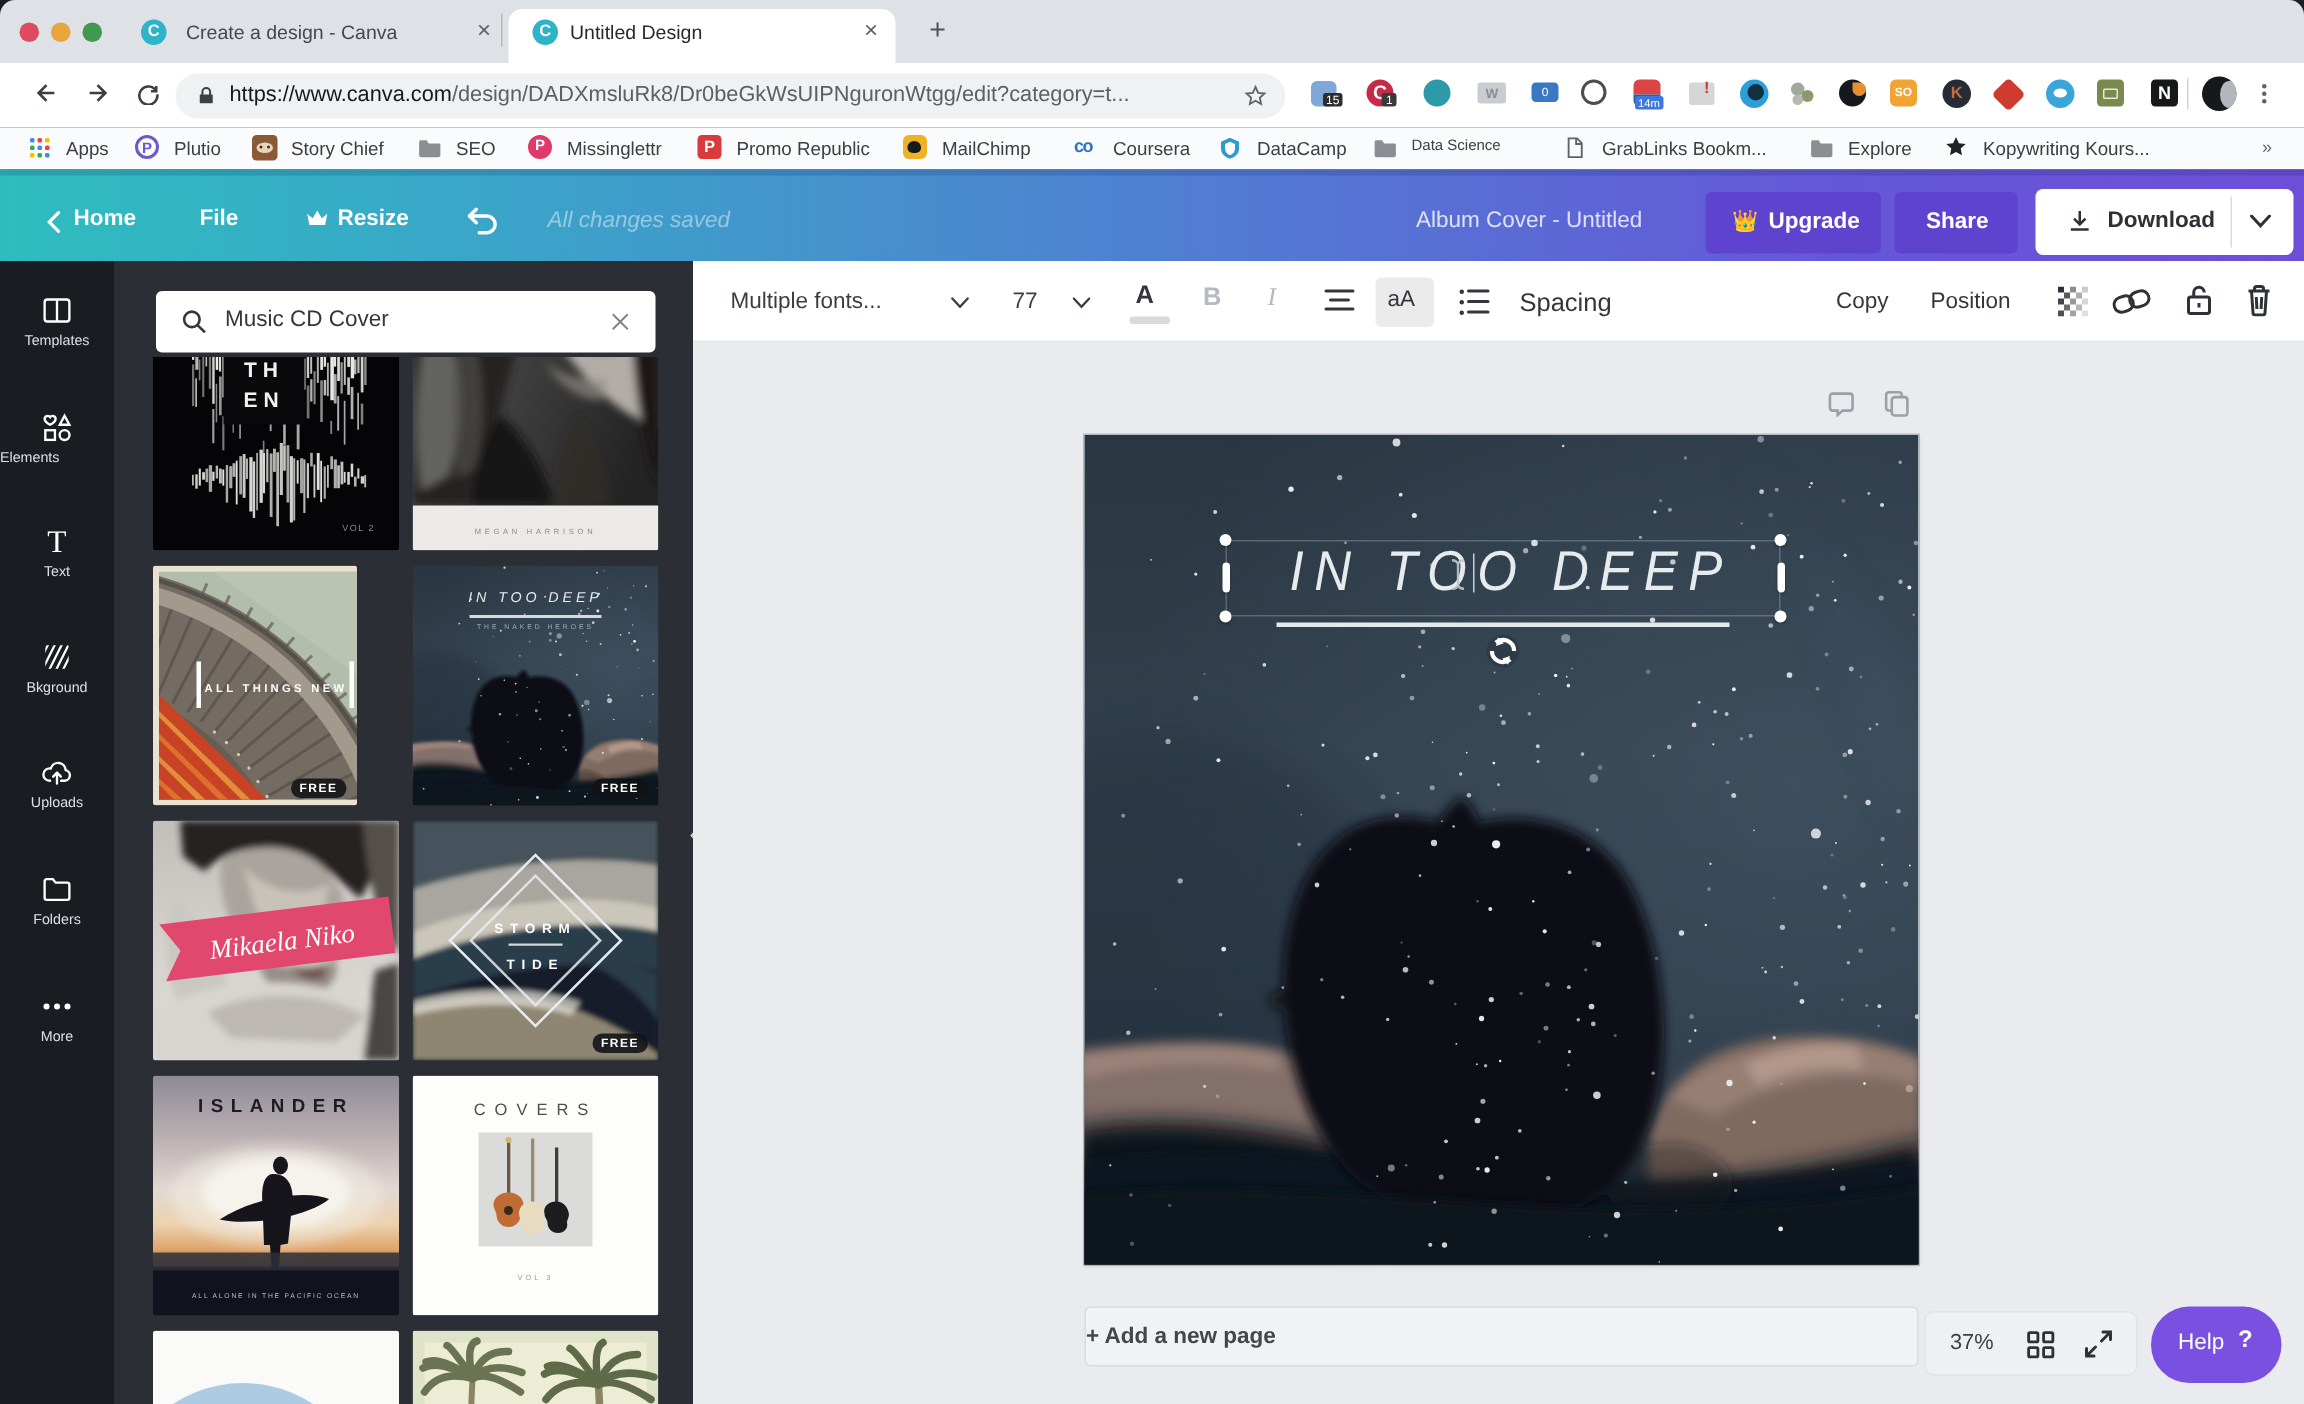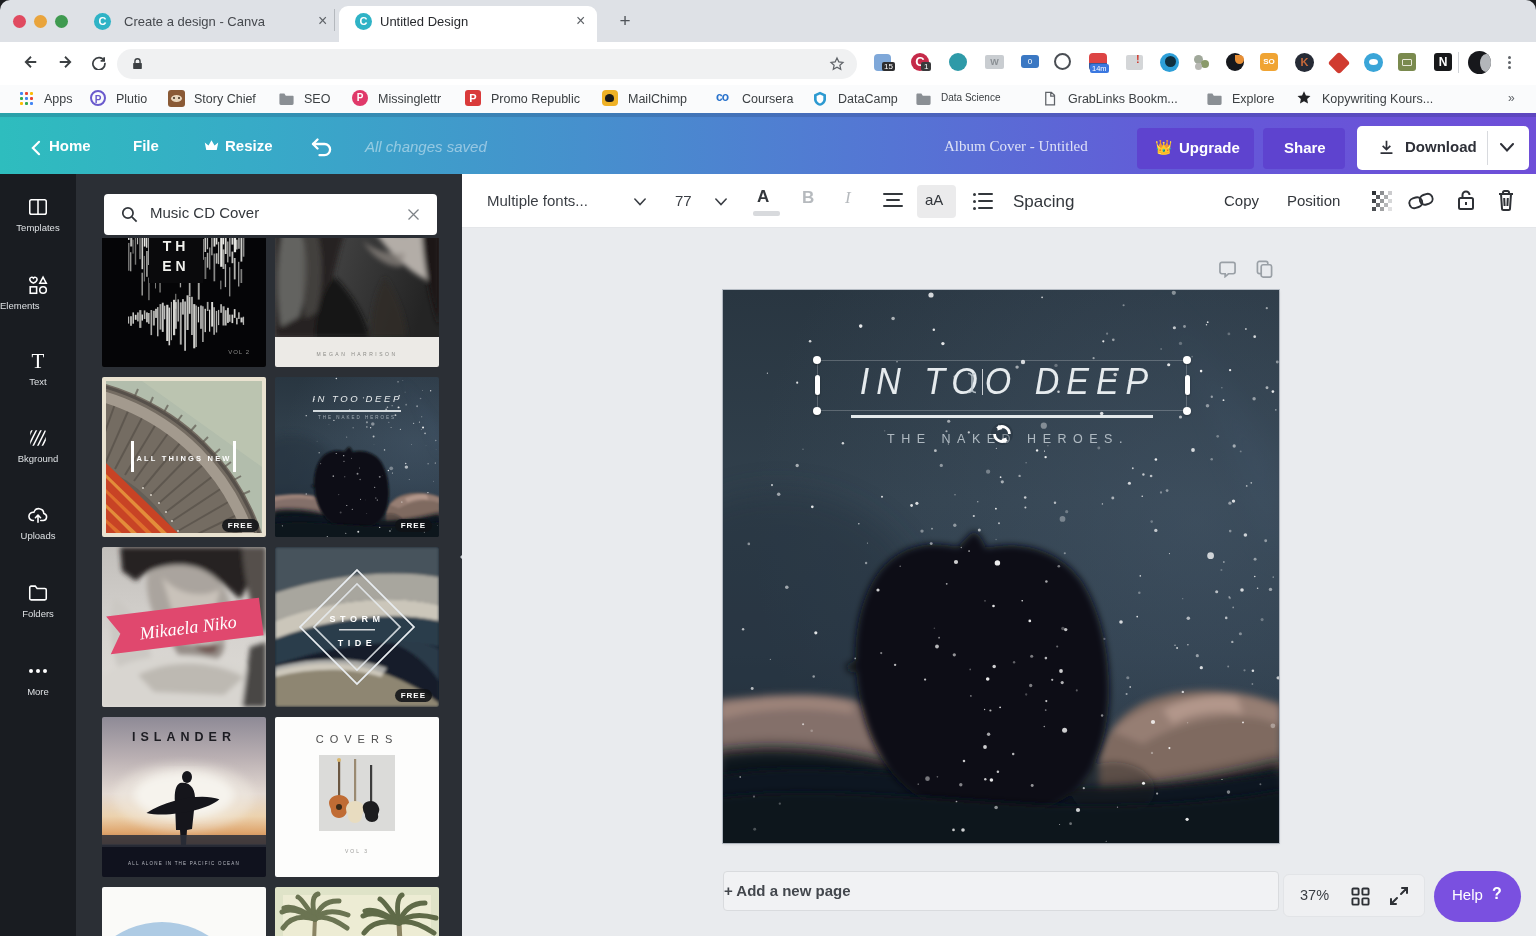--- a/index.html
+++ b/index.html
@@ -36,20 +36,21 @@
   <svg class="abs" style="left:56px;top:11px;" width="18" height="18" viewBox="0 0 24 24" fill="none" stroke="#3c4043" stroke-width="2.4">
         <path d="M5 12 H18 M12 5 l7 7 -7 7"></path>
       </svg>
   <svg class="abs" style="left:90px;top:11px;" width="17" height="17" viewBox="0 0 24 24" fill="none" stroke="#3c4043" stroke-width="2.4">
         <path d="M20 6 v5 h-5 M20 11 A8.5 8.5 0 1 0 21 14"></path>
       </svg>
   <div class="abs" style="left:117px;top:7px;width:740px;height:30px;background:#f0f1f2;border-radius:15px;">
     <svg class="abs" style="left:14px;top:8px;" width="13" height="14" viewBox="0 0 24 24" fill="#3c4043">
           <path d="M6 10 V7 a6 6 0 0 1 12 0 v3 h1 a1 1 0 0 1 1 1 v9 a1 1 0 0 1 -1 1 H5 a1 1 0 0 1 -1-1 v-9 a1 1 0 0 1 1-1 Z M8.5 10 h7 V7 a3.5 3.5 0 0 0 -7 0 Z"></path>
         </svg>
+    <div class="abs" style="left:36px;top:6px;font-size:14.5px;color:#5c6064;white-space:nowrap;"><span style="color:#17181a;">https://www.canva.com</span>/design/DADXmsluRk8/Dr0beGkWsUIPNguronWtgg/edit?category=t...</div>
     <svg class="abs" style="left:712px;top:7px;" width="16" height="16" viewBox="0 0 24 24" fill="none" stroke="#5f6368" stroke-width="1.8">
           <path d="M12 3 l2.7 5.8 6.3 0.7 -4.7 4.3 1.3 6.2 -5.6-3.2 -5.6 3.2 1.3-6.2 -4.7-4.3 6.3-0.7 Z"></path>
         </svg>
   </div>
   <div class="abs" style="left:874px;top:11px;width:20px;height:20px;">
         <div style="width:17px;height:17px;border-radius:4px;background:#7fa8d9;margin-top:1px;"></div>
         <div style="position:absolute;left:8px;top:9px;background:#2d2d2f;color:#fff;font-size:8px;padding:0 2px;border-radius:2px;">15</div>
       </div>
       <div class="abs" style="left:911px;top:11px;width:20px;height:20px;">
         <div style="width:18px;height:18px;border-radius:50%;background:#c52a49;color:#fff;font-weight:bold;font-size:13px;text-align:center;line-height:18px;">C</div>
@@ -202,21 +203,21 @@
   <div class="abs" style="left:133px;top:24px;font-size:15px;font-weight:bold;">File</div>
   <svg class="abs" style="left:204px;top:26px;" width="15" height="13" viewBox="0 0 20 16" fill="#fff">
         <path d="M1 4 L6 8 L10 1 L14 8 L19 4 L17 14 H3 Z"></path>
       </svg>
   <div class="abs" style="left:225px;top:24px;font-size:15px;font-weight:bold;">Resize</div>
   <svg class="abs" style="left:311px;top:25px;" width="23" height="19" viewBox="0 0 23 19" fill="none" stroke="#fff" stroke-width="2.3" stroke-linecap="round" stroke-linejoin="round">
         <path d="M6.5 1.5 L2 6 L6.5 10.5"></path>
         <path d="M2 6 H13.5 a5.6 5.6 0 0 1 0 11.2 H8.5"></path>
       </svg>
   <div class="abs" style="left:365px;top:25px;font-size:15px;color:rgba(255,255,255,0.45);font-style:italic;">All changes saved</div>
-  <div class="abs" style="left:944px;top:25px;font-size:15px;color:rgba(255,255,255,0.8);font-family:Liberation Serif, serif;">Album Cover - Untitled</div>
+  <div class="abs" style="left:944px;top:25px;font-size:15px;color:rgba(255,255,255,0.8);">Album Cover - Untitled</div>
   <div class="abs" style="left:1137px;top:15px;width:117px;height:41px;background:#5e43cf;border-radius:4px;text-align:center;">
      <span style="position:absolute;left:18px;top:11px;font-size:14px;">👑</span>
      <span style="position:absolute;left:42px;top:11px;font-size:15px;font-weight:bold;">Upgrade</span>
   </div>
   <div class="abs" style="left:1263px;top:15px;width:82px;height:41px;background:#5e43cf;border-radius:4px;">
      <span style="position:absolute;left:21px;top:11px;font-size:15px;font-weight:bold;">Share</span>
   </div>
   <div class="abs" style="left:1357px;top:13px;width:172px;height:44px;background:#fff;border-radius:5px;">
      <svg class="abs" style="left:21px;top:13px;" width="17" height="17" viewBox="0 0 20 20" fill="none" stroke="#2e3038" stroke-width="2">
           <path d="M10 2 V12 M5.5 8 L10 12.5 L14.5 8 M3 16.5 H17"></path>
@@ -464,21 +465,21 @@
 <path d="M84 0 L164 0 L164 78 C136 70 106 40 84 0 Z" fill="#b3ada7"></path>
 <path d="M98 10 C110 16 124 18 136 16 L133 28 C120 30 107 22 98 10 Z" fill="#4e413c"></path>
 <path d="M88 34 C100 44 116 48 130 46 L126 60 C112 60 97 50 88 34 Z" fill="#8f8882" opacity="0.7"></path>
 <path d="M146 0 L164 0 L164 120 C152 85 146 40 146 0 Z" fill="#1b1918"></path>
 <path d="M60 70 C80 90 92 115 94 130 L40 130 C40 105 48 84 60 70 Z" fill="#171514"></path>
 <path d="M110 70 C122 88 130 110 132 130 L96 130 C96 108 100 86 110 70 Z" fill="#2e2a28" opacity="0.8"></path>
 </g>
 <rect y="130" width="164" height="30" fill="#eceae6"></rect>
 <text x="82" y="149" font-family="Liberation Sans" font-size="5" fill="#8a8a86" text-anchor="middle" letter-spacing="2.5">MEGAN HARRISON</text>
 </svg></div>
-      <div class="abs" style="left:26px;top:203px;width:164px;height:160px;border-radius:2px;overflow:hidden;"><svg width="164" height="160" viewBox="0 0 164 160">
+      <div class="abs" style="left:26px;top:203px;width:136px;height:160px;border-radius:2px;overflow:hidden;"><svg width="164" height="160" viewBox="0 0 164 160">
 <rect width="164" height="160" fill="#e9e2d0"></rect>
 <g clip-path="url(#atn)">
 <defs>
               <clipPath id="atn">
                 <rect x="4" y="4" width="156" height="152"></rect>
               </clipPath>
             </defs>
 <rect x="4" y="4" width="156" height="152" fill="#b2bdac"></rect>
 <path d="M40 4 L160 4 L160 90 Z" fill="#bdc6b2" opacity="0.8"></path>
 <circle cx="-60" cy="230" r="232" fill="#746c62"></circle>
@@ -1182,21 +1183,20 @@
             <circle cx="262" cy="457" r="1.9" fill="#fff" opacity="0.8"></circle>
             <circle cx="470" cy="160" r="1.9" fill="#fff" opacity="0.8"></circle>
             <circle cx="519" cy="300" r="1.8" fill="#fff" opacity="0.8"></circle>
             <circle cx="355" cy="520" r="2.1" fill="#fff" opacity="0.8"></circle>
             <circle cx="240" cy="540" r="1.8" fill="#fff" opacity="0.8"></circle>
           </g>
 </svg>
     
     <div class="abs" style="left:0;right:0;top:70px;text-align:center;color:#e6ebee;font-size:34px;font-style:italic;letter-spacing:7px;white-space:nowrap;text-indent:13px;transform:scaleY(1.1);transform-origin:center top;">IN TOO DEEP</div>
     <div class="abs" style="left:128px;top:125px;width:302px;height:2.5px;background:rgba(243,247,248,0.92);"></div>
-    <div class="abs" style="left:0;right:0;top:142px;text-align:center;color:rgba(222,230,235,0.72);font-size:12.5px;letter-spacing:6.5px;white-space:nowrap;text-indent:14px;">THE NAKED HEROES.</div>
     
     <div class="abs" style="left:94px;top:70px;width:370px;height:51px;border:1px solid rgba(255,255,255,0.22);"></div>
     
     <div class="abs" style="left:90px;top:66px;width:8px;height:8px;border-radius:50%;background:#fff;box-shadow:0 1px 2px rgba(0,0,0,.3);"></div>
     <div class="abs" style="left:90px;top:117px;width:8px;height:8px;border-radius:50%;background:#fff;box-shadow:0 1px 2px rgba(0,0,0,.3);"></div>
     <div class="abs" style="left:460px;top:66px;width:8px;height:8px;border-radius:50%;background:#fff;box-shadow:0 1px 2px rgba(0,0,0,.3);"></div>
     <div class="abs" style="left:460px;top:117px;width:8px;height:8px;border-radius:50%;background:#fff;box-shadow:0 1px 2px rgba(0,0,0,.3);"></div>
     <div class="abs" style="left:91.5px;top:85px;width:5px;height:20px;border-radius:3px;background:#fff;box-shadow:0 1px 2px rgba(0,0,0,.3);"></div>
     <div class="abs" style="left:461.5px;top:85px;width:5px;height:20px;border-radius:3px;background:#fff;box-shadow:0 1px 2px rgba(0,0,0,.3);"></div>
     

